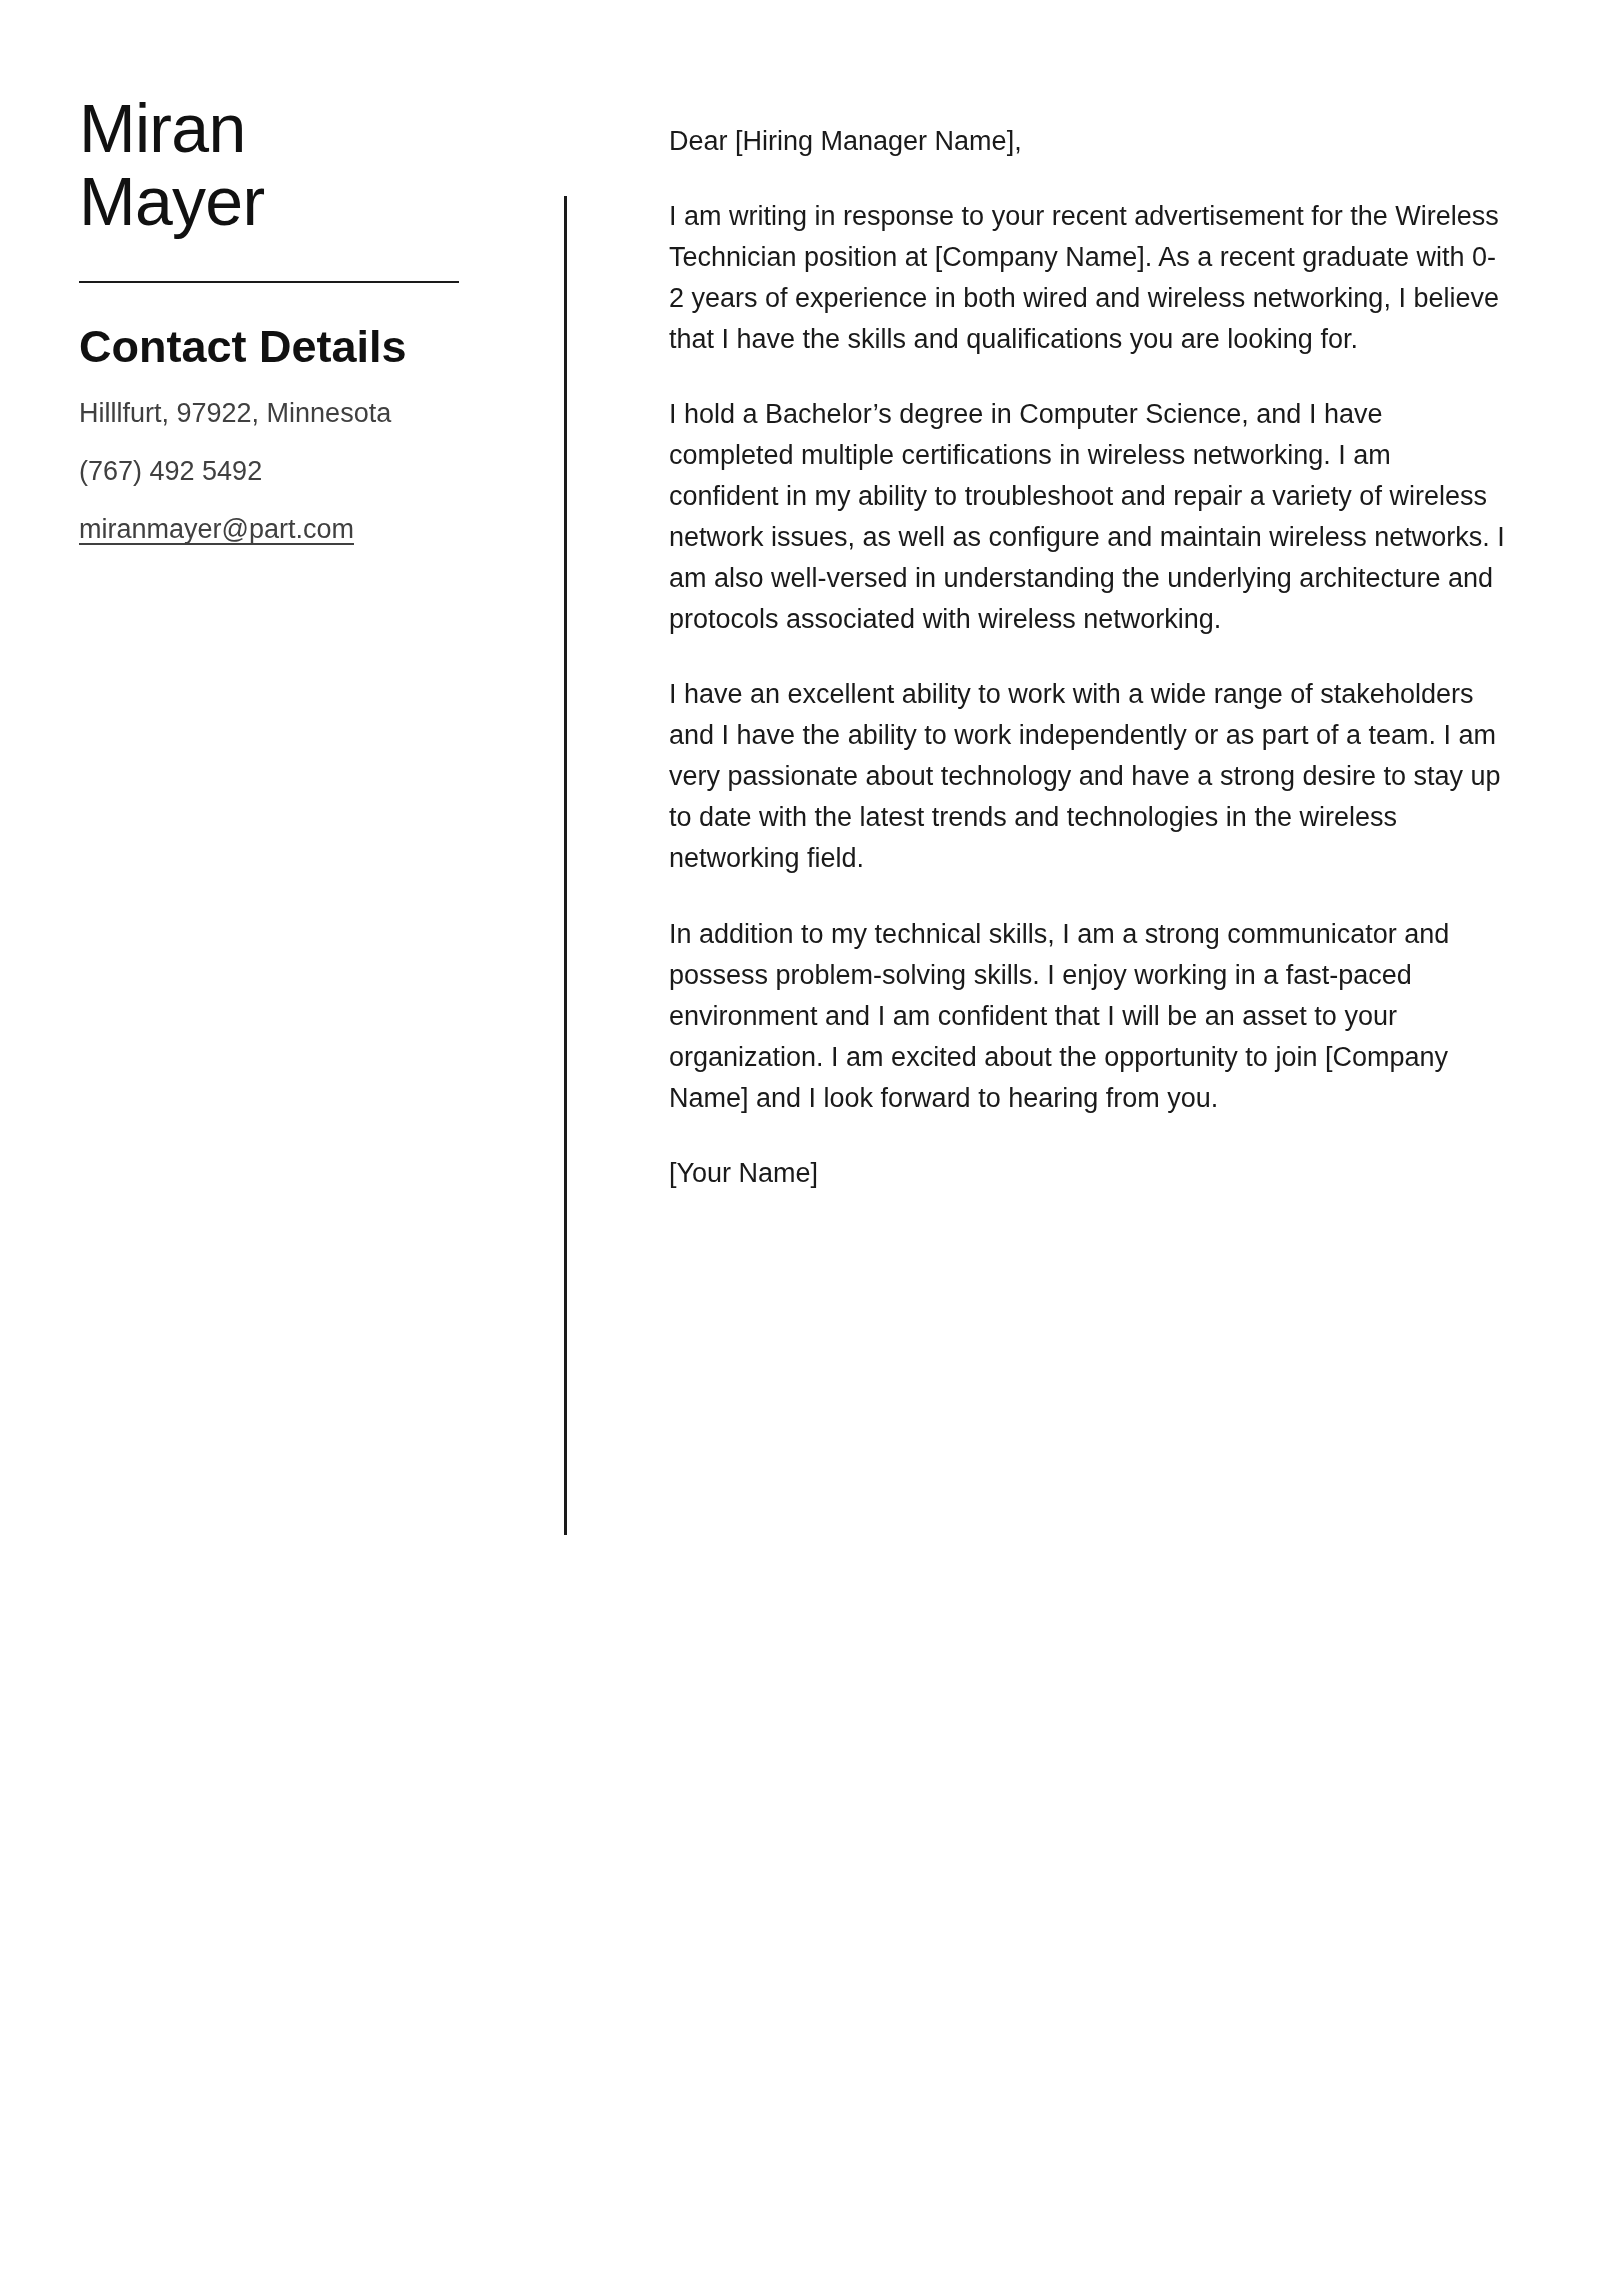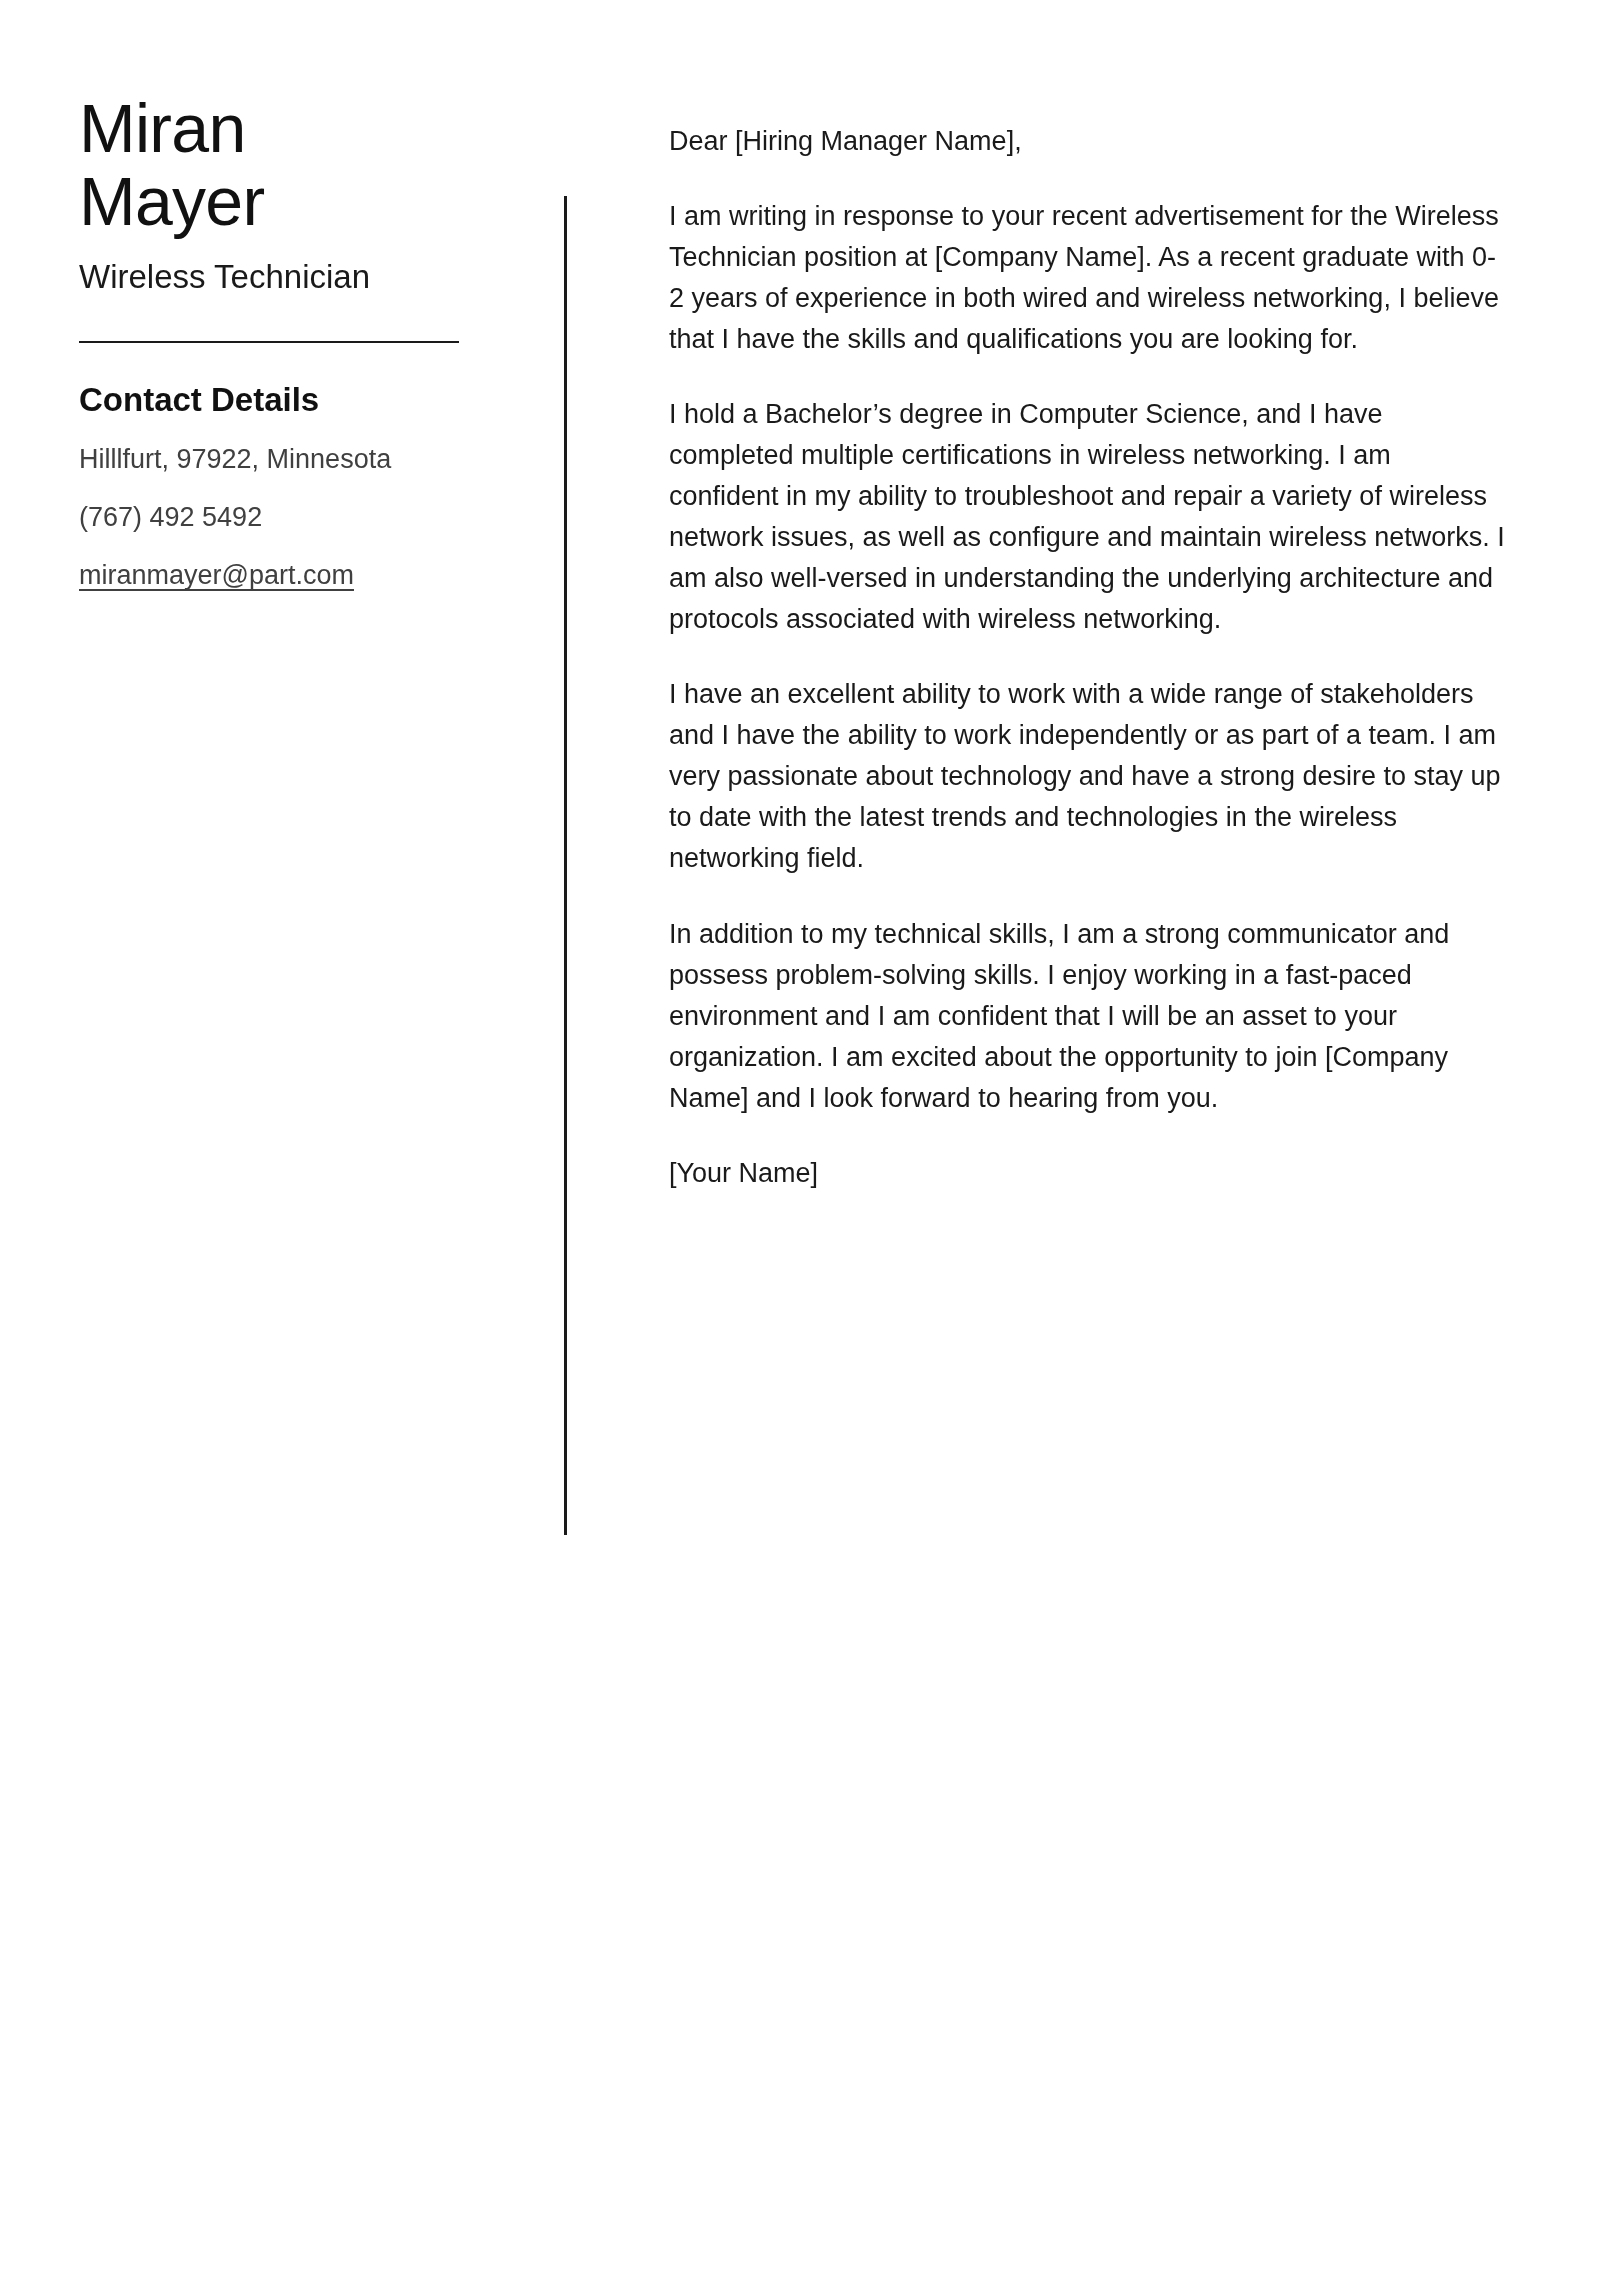--- a/index.html
+++ b/index.html
@@ -53,21 +53,21 @@
   }
 
   .divider {
     width: 380px;
     height: 2px;
     background: #1a1a1a;
     margin: 42px 0 0 0;
   }
 
   .section-title {
-    font-size: 33px;
+    font-size: 45px;
     font-weight: 700;
     color: #111111;
     margin-top: 38px;
     display: block;
   }
 
   .contact-list {
     margin-top: 27.5px;
   }
   .contact-item {
@@ -110,21 +110,20 @@
 </head>
 <body>
 
 <div class="page">
 
   <div class="left-col">
 
     <div class="name-block">
       <span class="name-first">Miran</span>
       <span class="name-last">Mayer</span>
-      <span class="job-title">Wireless Technician</span>
     </div>
 
     <div class="divider"></div>
 
     <span class="section-title">Contact Details</span>
 
     <div class="contact-list">
       <span class="contact-item">Hilllfurt, 97922, Minnesota</span>
       <span class="contact-item">(767) 492 5492</span>
       <span class="contact-item email">miranmayer@part.com</span>

